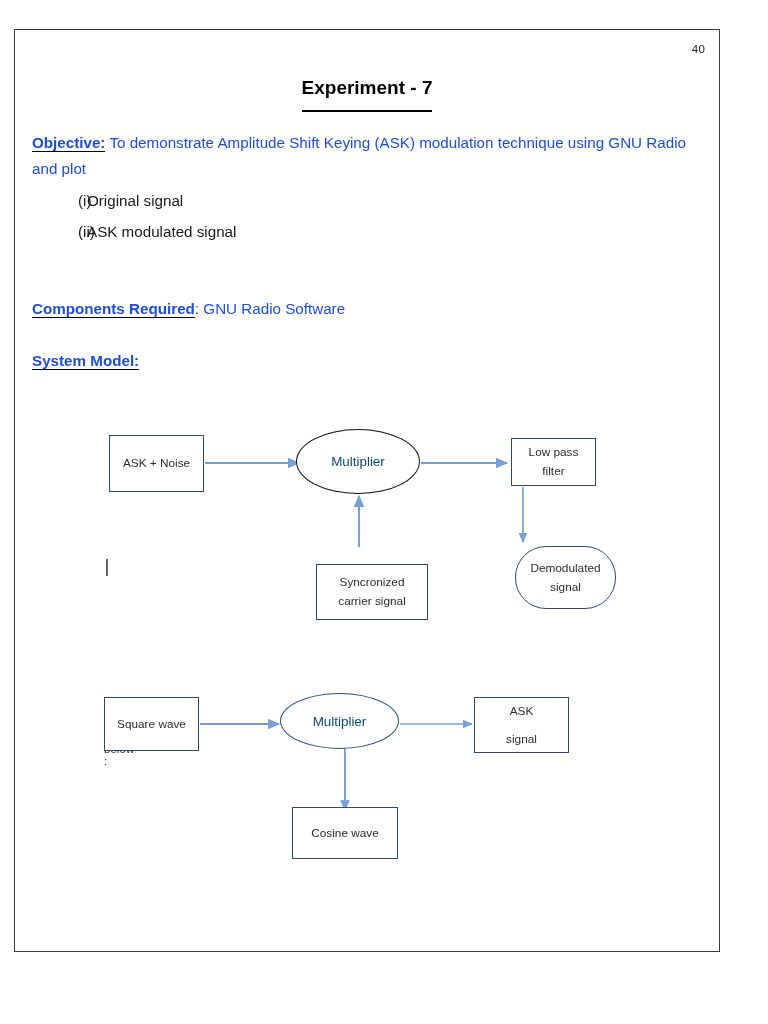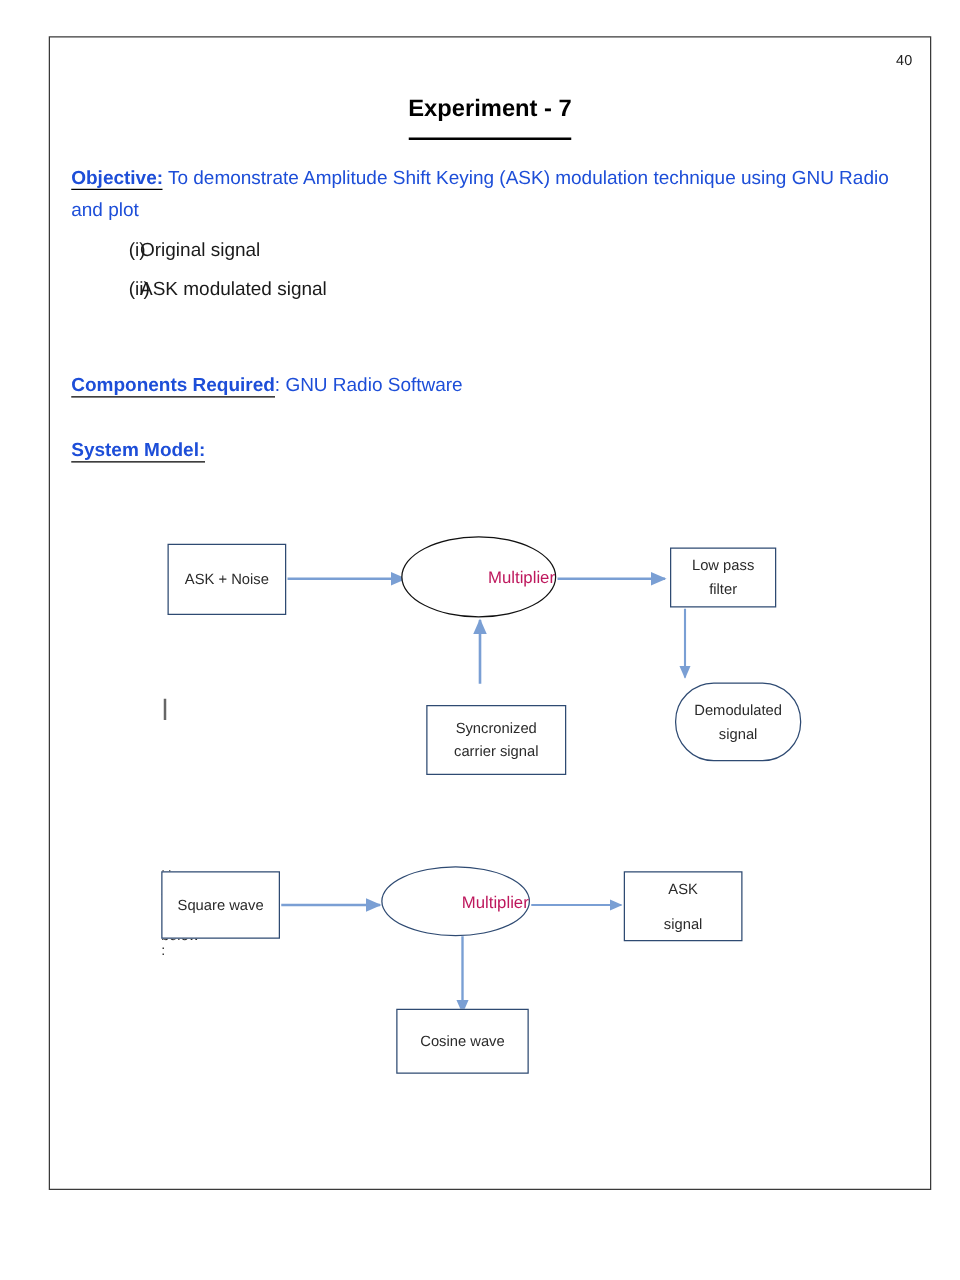--- a/index.html
+++ b/index.html
@@ -12,21 +12,21 @@
     height: 1024px;
     position: relative;
     font-family: "Liberation Sans", sans-serif;
     color: #111111;
     overflow: hidden;
   }
 
   
   #page-sheet {
     position: absolute;
-    left: 39px;
+    left: 14px;
     top: 29px;
     width: 706px;
     height: 923px;
     border: 1.5px solid #3a3a3a;
     background: #ffffff;
     box-sizing: border-box;
   }
 
   
   #page-number {
@@ -115,22 +115,22 @@
     line-height: 19px;
   }
   .node-ellipse {
     position: absolute;
     box-sizing: border-box;
     border: 1.7px solid #111111;
     border-radius: 50%;
     background: #ffffff;
     display: flex;
     align-items: center;
-    justify-content: flex-end;
-    color: #be185d;
+    justify-content: center;
+    color: #0c4a6e;
     font-size: 13.4px;
   }
   .node-ellipse.blue-edge {
     border: 1.7px solid #2e4a72;
   }
   .caption {
     position: absolute;
     font-size: 11.4px;
     color: #2b2b2b;
     letter-spacing: .1px;

